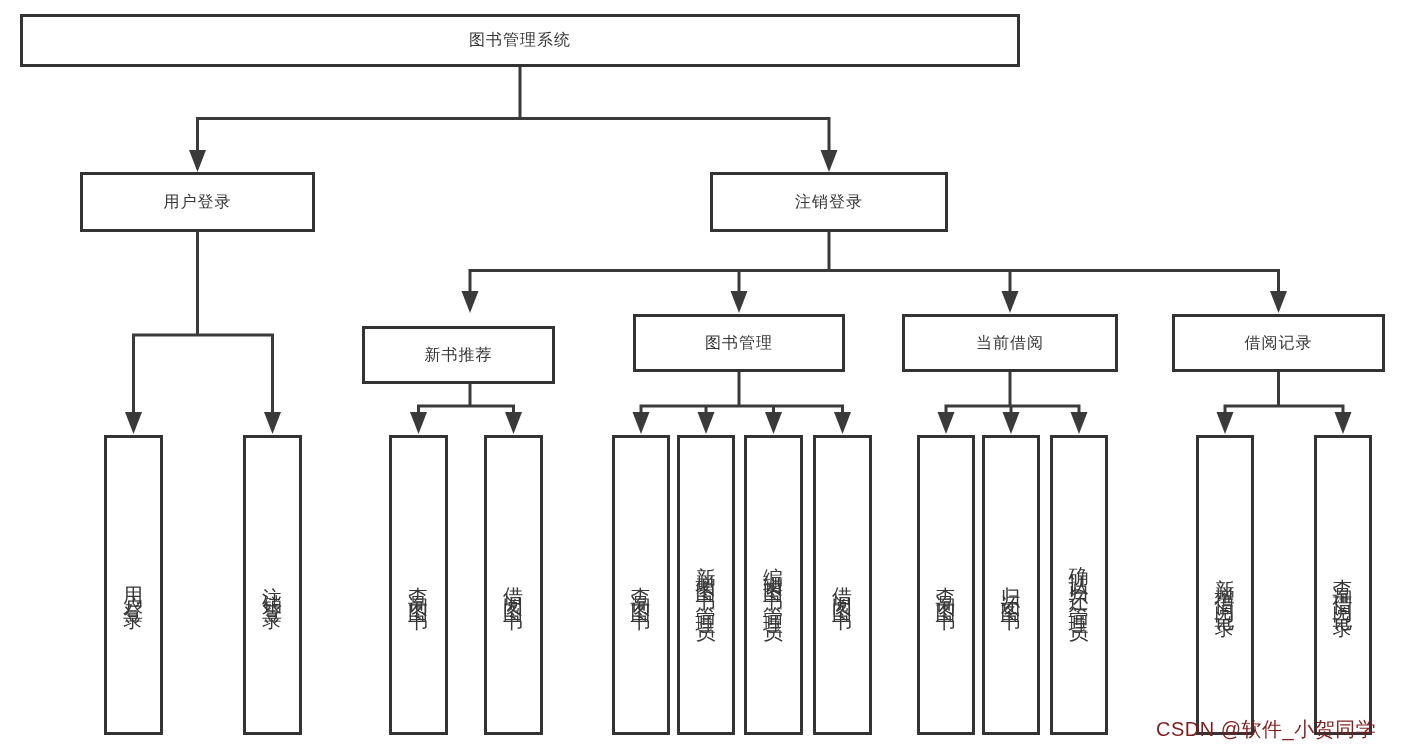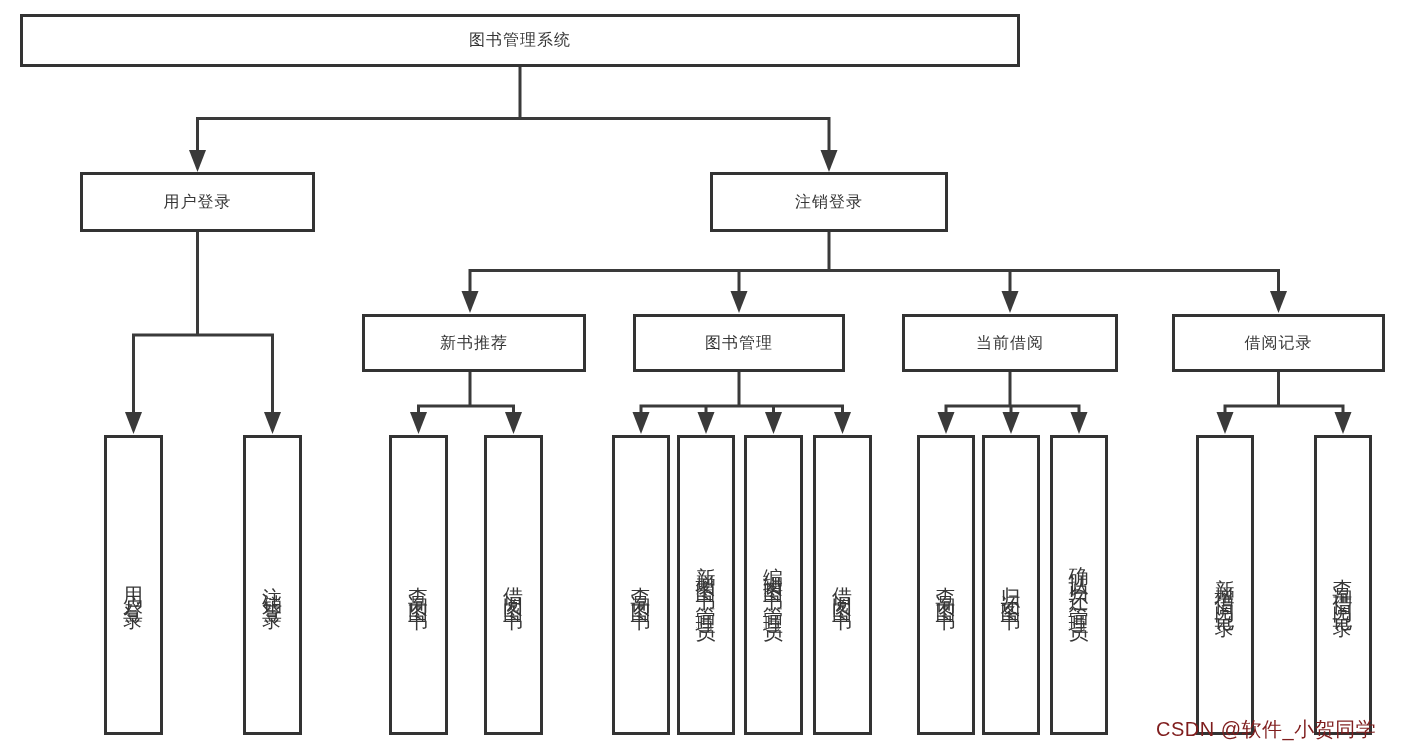--- a/index.html
+++ b/index.html
@@ -69,21 +69,21 @@
       <polygon points="1216.5,412 1233.5,412 1225,434"></polygon>
       <polygon points="1334.5,412 1351.5,412 1343,434"></polygon>
     </g>
   </svg>
 
   <div class="node h-node" style="left:20px;top:14px;width:1000px;height:53px">图书管理系统</div>
 
   <div class="node h-node" style="left:80px;top:172px;width:235px;height:60px">用户登录</div>
   <div class="node h-node" style="left:710px;top:172px;width:238px;height:60px">注销登录</div>
 
-  <div class="node h-node" style="left:362px;top:314px;width:224px;height:58px">新书推荐</div>
+  <div class="node h-node" style="left:362px;top:326px;width:193px;height:58px">新书推荐</div>
   <div class="node h-node" style="left:633px;top:314px;width:212px;height:58px">图书管理</div>
   <div class="node h-node" style="left:902px;top:314px;width:216px;height:58px">当前借阅</div>
   <div class="node h-node" style="left:1172px;top:314px;width:213px;height:58px">借阅记录</div>
 
   <div class="node v-node" style="left:104px;top:435px;width:59px;height:300px">用户登录</div>
   <div class="node v-node" style="left:243px;top:435px;width:59px;height:300px">注销登录</div>
 
   <div class="node v-node" style="left:389px;top:435px;width:59px;height:300px">查询图书</div>
   <div class="node v-node" style="left:484px;top:435px;width:59px;height:300px">借阅图书</div>
 

